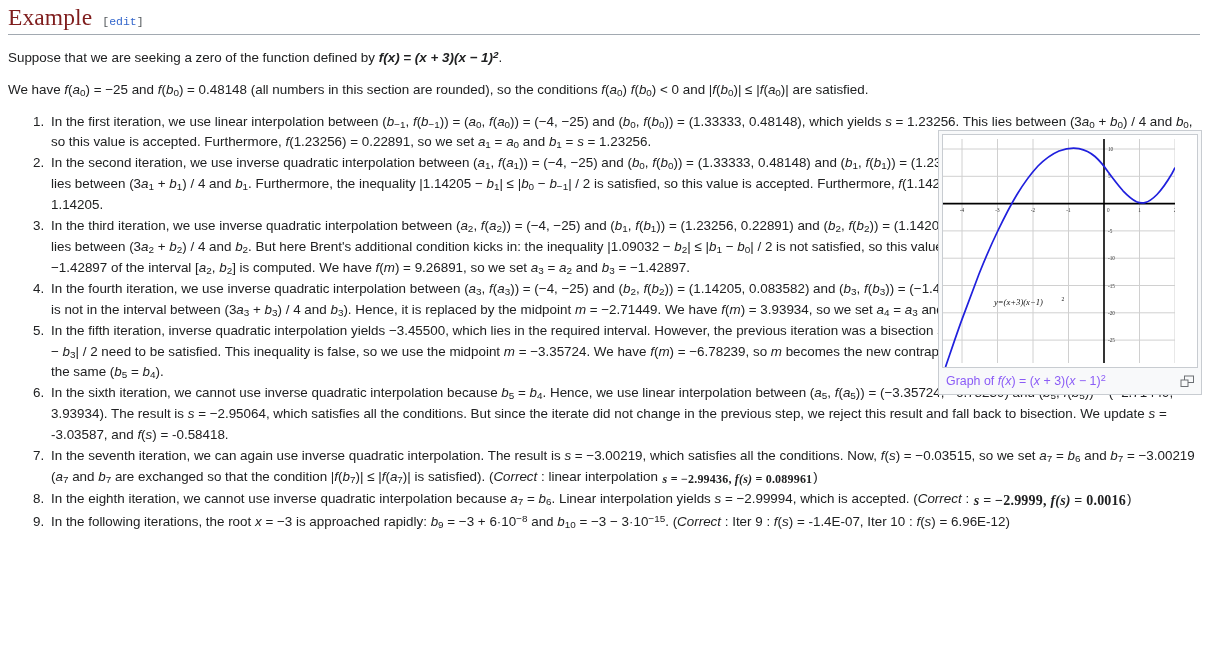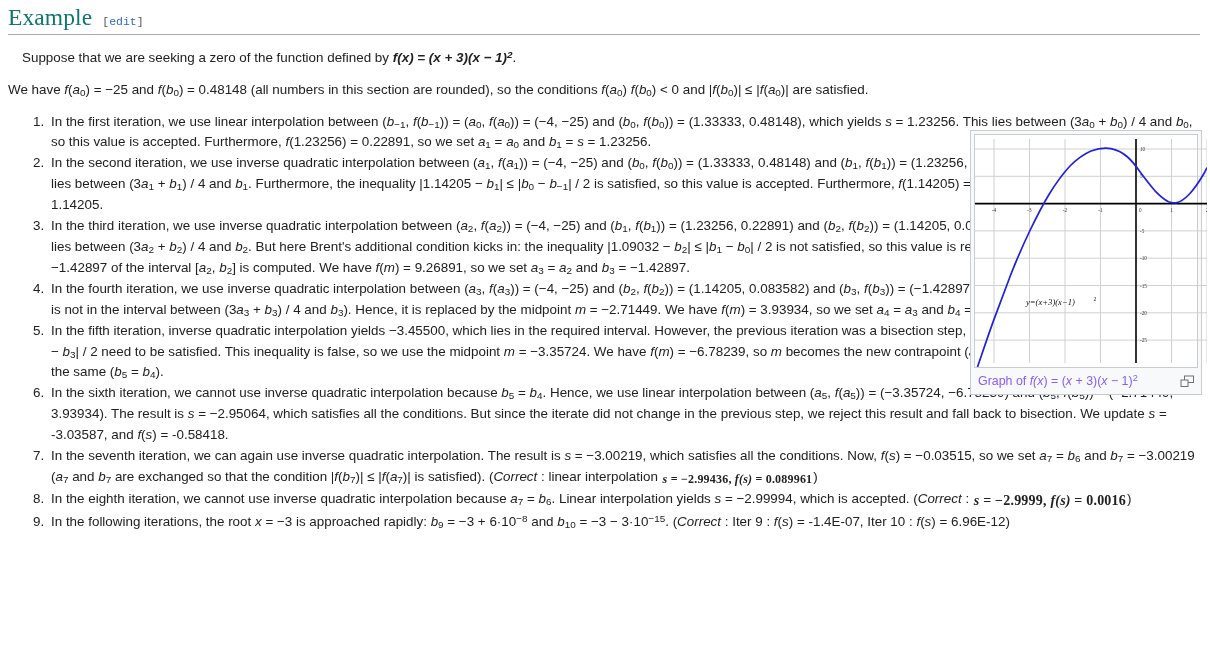--- a/index.html
+++ b/index.html
@@ -23,21 +23,21 @@
     border-bottom: 1px solid #a2a9b1;
     padding-bottom: 3px;
     margin: 3px 0 0 0;
   }
   .section-head h2 {
     font-family: "Liberation Serif", serif;
     font-size: 23.5px;
     font-weight: normal;
     line-height: 1.2;
     margin: 0;
-    color: #0f766e;
+    color: #7f1d1d;
     letter-spacing: 0.1px;
   }
   .edit-wrap {
     font-size: 11.5px;
     margin-left: 10px;
     color: #54595d;
     white-space: nowrap;
     font-family: Liberation Mono, monospace;
   }
   .edit-wrap .brk { color: #54595d; }
@@ -45,21 +45,21 @@
     color: #3366cc;
     text-decoration: none;
     cursor: pointer;
   }
 
   
   p.para {
     margin: 11px 0 0 0;
     line-height: 1.58;
   }
-  p.para:first-of-type { margin-top: 12px; margin-left: 14px; }
+  p.para:first-of-type { margin-top: 12px; }
 
   
   ol.steps {
     margin: 11px 0 0 0;
     padding-left: 40px;
     line-height: 1.56;
   }
   ol.steps > li {
     margin-bottom: 0px;
     padding-left: 3px;
@@ -82,21 +82,21 @@
   }
   .tex .num { font-style: normal; }
   .tex .op { font-style: normal; font-weight: bold; }
   .tex.big { font-size: 14px; }
 
   
   .thumb {
     position: absolute;
     right: 8px;
     top: 127px;
-    width: 232px;
+    width: 264px;
     border: 1px solid #c8ccd1;
     background: #f8f9fa;
     padding: 3px;
     box-sizing: border-box;
   }
   .thumb-inner {
     background: #fff;
     border: 1px solid #c8ccd1;
     width: 100%;
     box-sizing: border-box;

